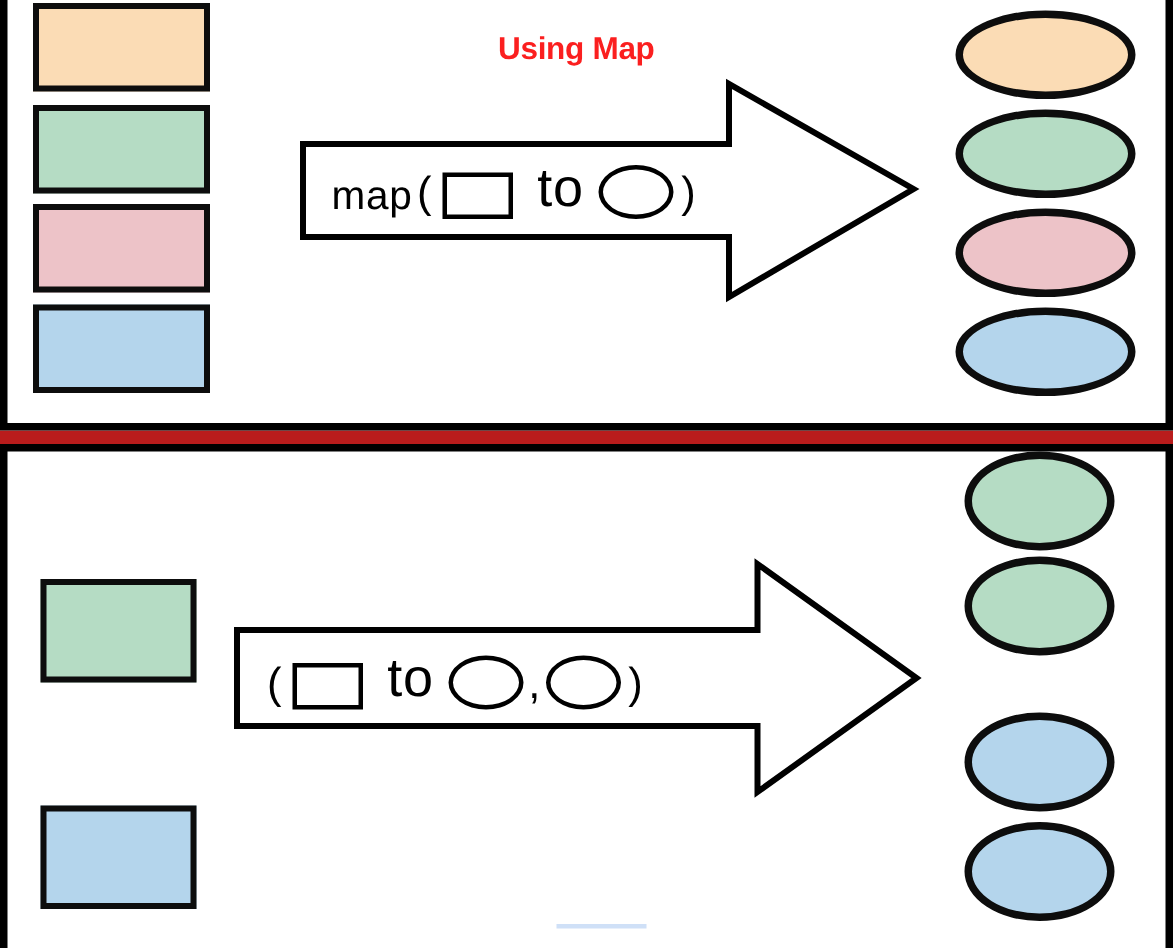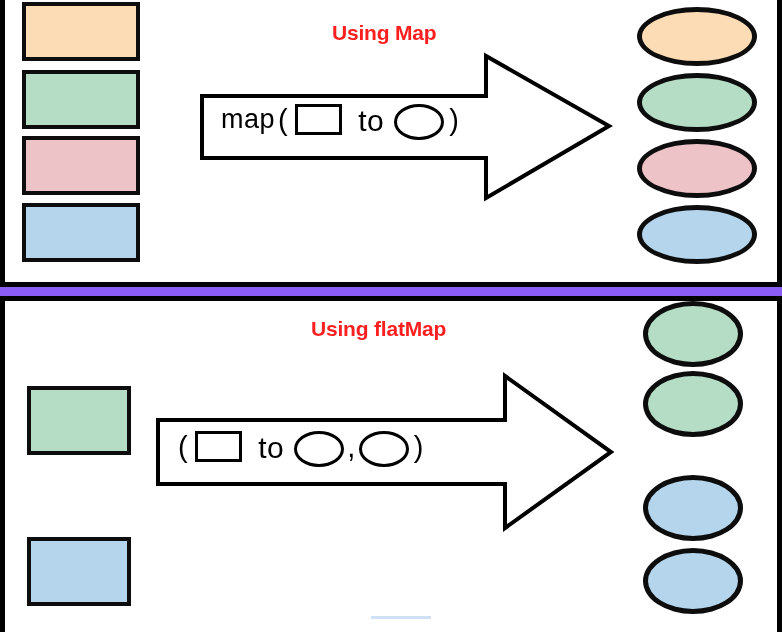--- a/index.html
+++ b/index.html
@@ -11,21 +11,21 @@
     width: 782px;
     height: 632px;
     font-family: "Liberation Sans", sans-serif;
     overflow: hidden;
     position: relative;
   }
   #root {
     position: relative;
     width: 782px;
     height: 612px;
-    background: #8b5cf6;
+    background: #b91c1c;
   }
 
   
   .panel {
     position: absolute;
     background: #ffffff;
     border: 5px solid #000000;
     box-sizing: border-box;
   }
   #panel-map {
@@ -81,34 +81,34 @@
     fill: #ffffff;
     stroke: #000000;
     stroke-width: 4;
     stroke-linejoin: miter;
   }
 
   
   .arrow-label {
     position: absolute;
     display: flex;
-    align-items: flex-start;
+    align-items: flex-end;
     white-space: nowrap;
     color: #000000;
     font-family: "Liberation Sans", sans-serif;
     font-size: 27px;
     letter-spacing: 0.5px;
   }
   #label-map     { left: 221px; top: 104px; }
   #label-flatmap { left: 175px; top: 431px; }
 
   .lbl-word { font-weight: normal; }
   #label-flatmap .lbl-word { font-weight: bold; }
   .lbl-paren { margin: 0 3px; font-size: 29px; }
-  .lbl-to { margin: 0 8px; font-size: 30px; }
+  .lbl-to { margin: 0 8px; font-size: 36px; }
   .lbl-comma { font-size: 29px; margin: 0 1px; }
 
   .glyph-square {
     display: inline-block;
     width: 47px;
     height: 31px;
     border: 3px solid #000;
     box-sizing: border-box;
     margin: 0 8px 0 4px;
   }
@@ -160,21 +160,20 @@
     <span class="lbl-word">map</span>
     <span class="lbl-paren">(</span>
     <span class="glyph-square"></span>
     <span class="lbl-to">to</span>
     <span class="glyph-circle"></span>
     <span class="lbl-paren">)</span>
   </div>
 
   <div class="panel" id="panel-flatmap">
 
-    <div class="panel-title" id="title-flatmap" style="left:306px; top:16px;">Using flatMap</div>
 
     <div class="src-rect" style="left:22px; top:85px; width:104px; height:69px; background:#b5dcc4;"></div>
     <div class="src-rect" style="left:22px; top:236px; width:104px; height:69px; background:#b4d5ec;"></div>
 
     <div class="res-ellipse" style="left:638px; top:0px; width:100px; height:66px; background:#b5dcc4;"></div>
     <div class="res-ellipse" style="left:638px; top:70px; width:100px; height:66px; background:#b5dcc4;"></div>
     <div class="res-ellipse" style="left:638px; top:174px; width:100px; height:66px; background:#b4d5ec;"></div>
     <div class="res-ellipse" style="left:638px; top:247px; width:100px; height:66px; background:#b4d5ec;"></div>
   </div>
 

